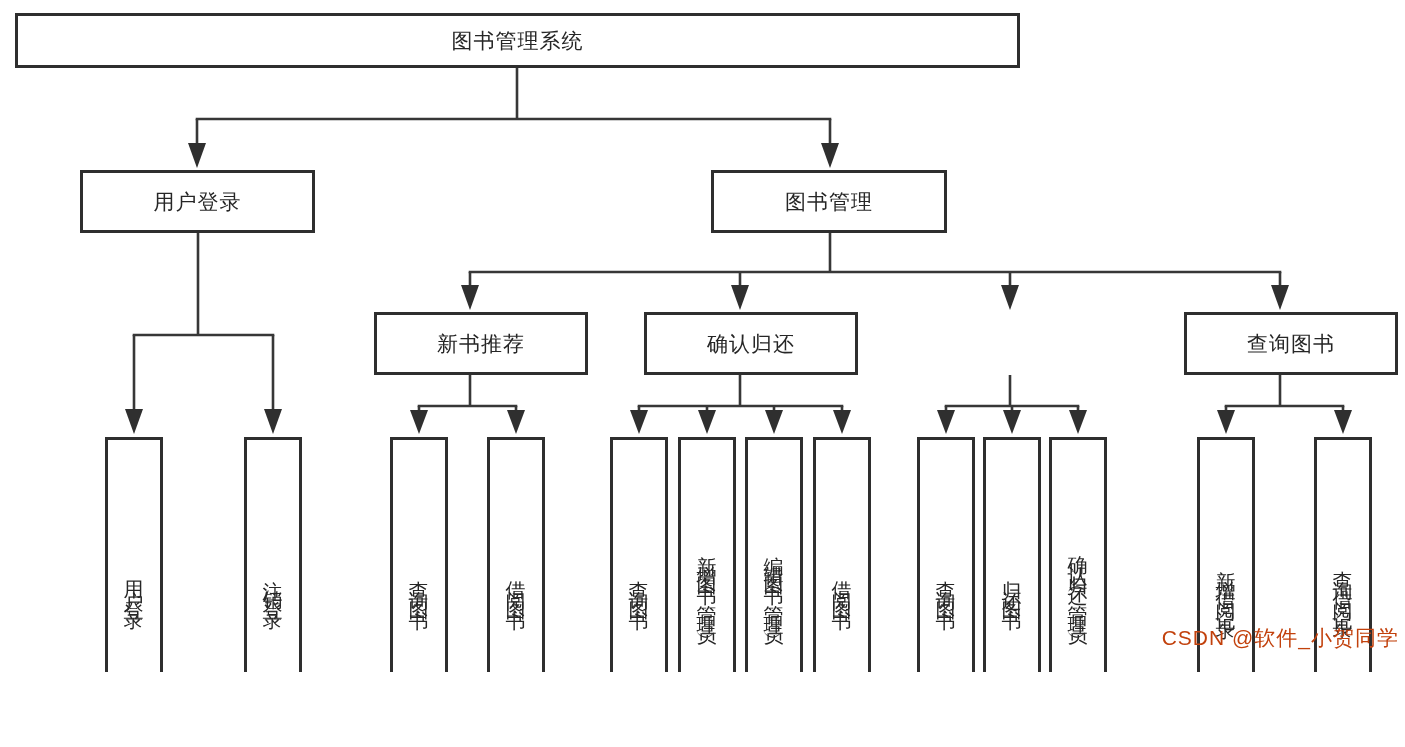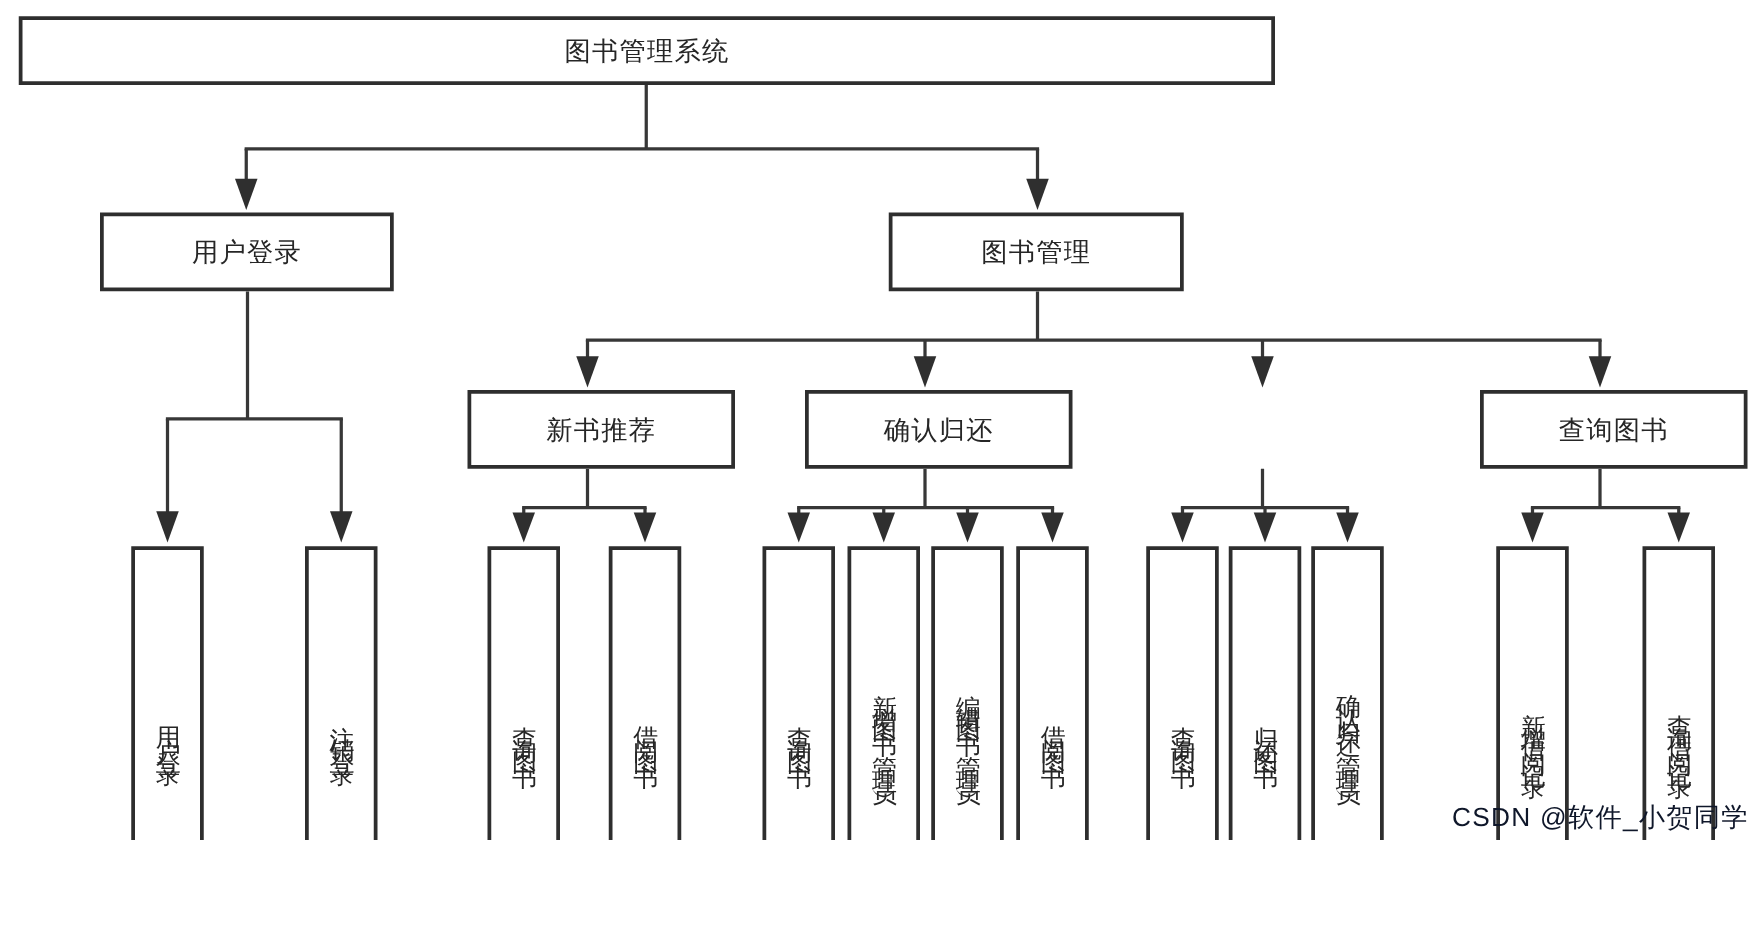--- a/index.html
+++ b/index.html
@@ -27,24 +27,24 @@
   .lvl3{top:312px;width:214px;height:63px;margin-left:11px;}
   .leaf{
     top:437px;width:58px;height:296px;
     writing-mode:vertical-rl;
     font-size:20px;
     letter-spacing:10px;
     line-height:58px;
   }
   .watermark{
     position:absolute;
-    right:6px;bottom:4px;
+    right:6px;bottom:20px;
     z-index:5;
     font-size:21px;
-    color:#0f172a;
+    color:#c2410c;
     letter-spacing:1px;
     white-space:nowrap;
   }
   .wire{stroke:#373737;stroke-width:2.6;fill:none;}
   .arrow{fill:#2f2f2f;stroke:none;}
 </style>
 </head>
 <body>
 
 <div id="canvas">

